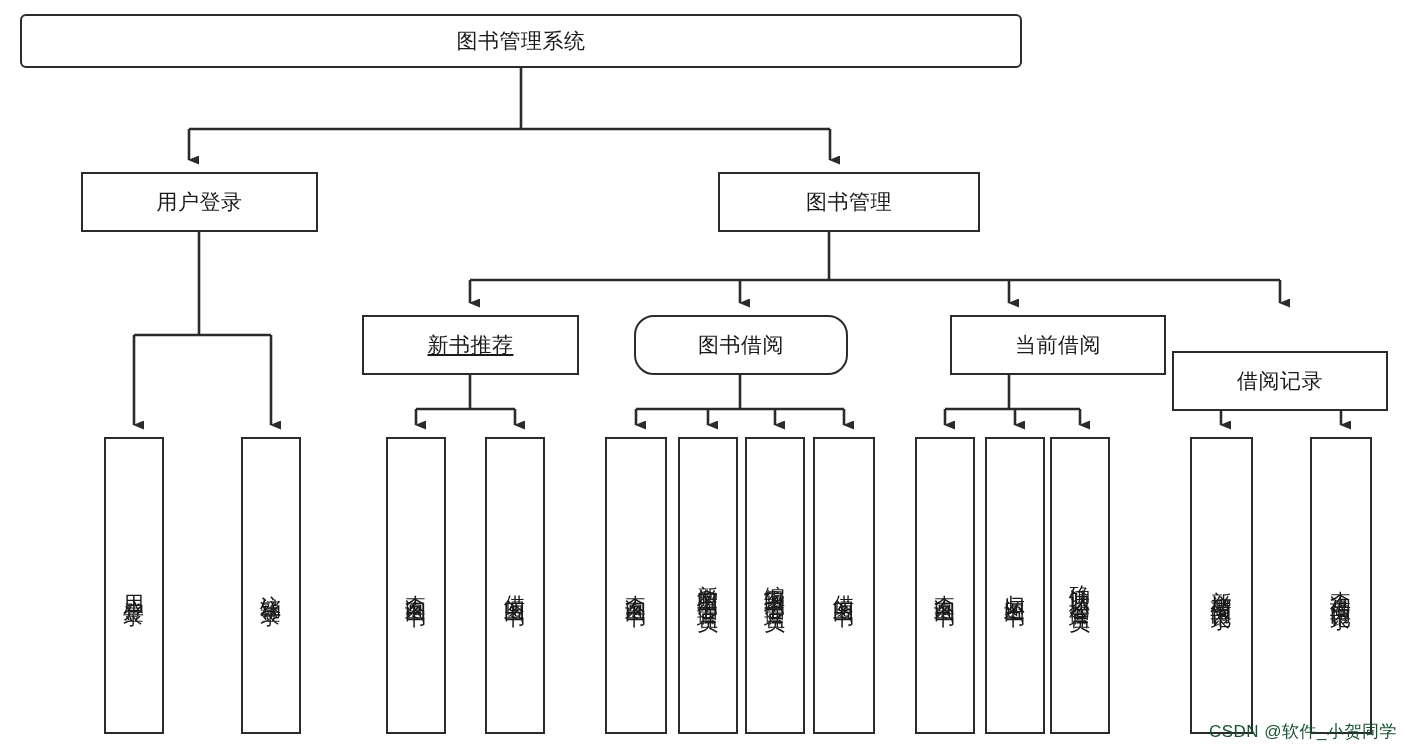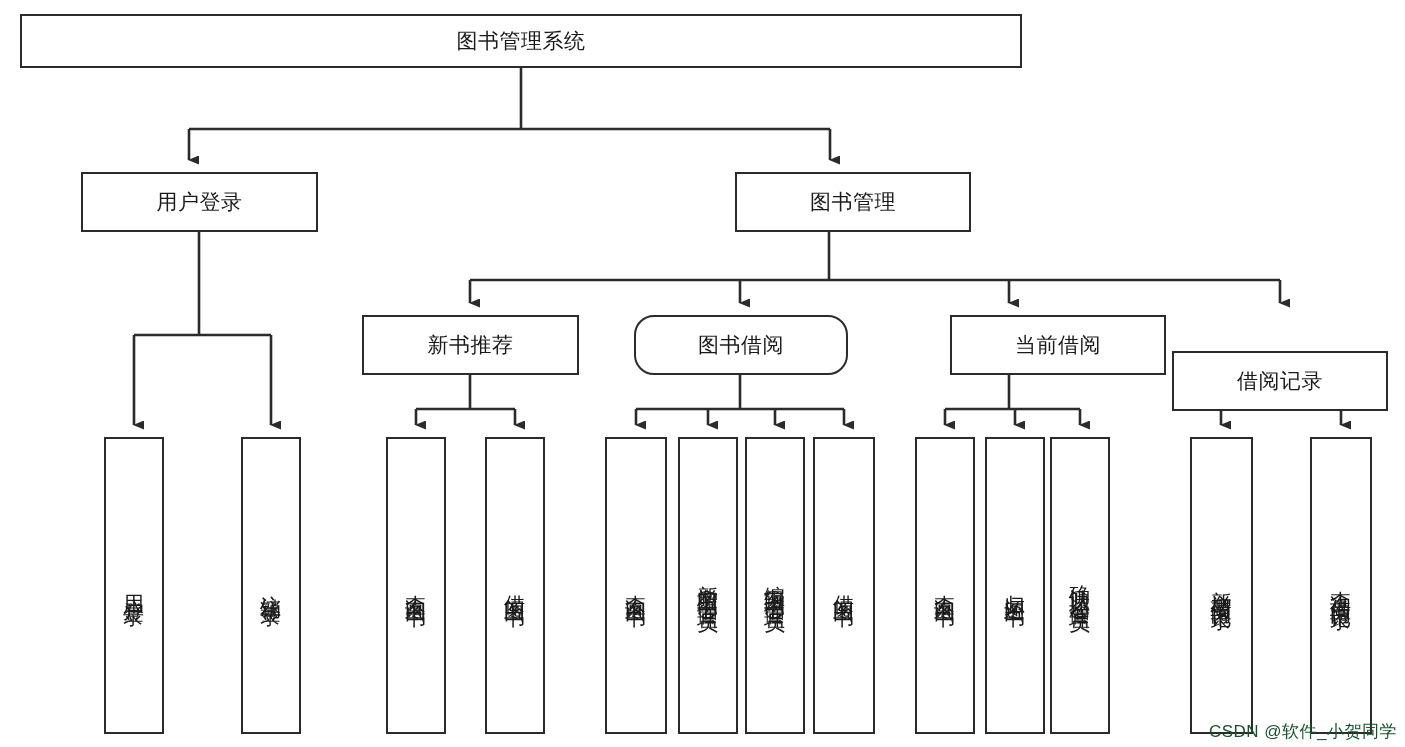--- a/index.html
+++ b/index.html
@@ -113,32 +113,32 @@
       <path d="M1015,409 L1015,425" marker-end="url(#arrow)"></path>
       <path d="M1080,409 L1080,425" marker-end="url(#arrow)"></path>
 
       <path d="M1280,375 L1280,409"></path>
       <path d="M1221,409 L1341,409"></path>
       <path d="M1221,409 L1221,425" marker-end="url(#arrow)"></path>
       <path d="M1341,409 L1341,425" marker-end="url(#arrow)"></path>
     </g>
   </svg>
 
-  <div class="node horiz" style="left:20px; top:14px; width:1002px; height:54px;">
+  <div class="node horiz" style="left:20px; top:14px; width:1002px; height:54px;border-radius:6px;">
     <span>图书管理系统</span>
   </div>
 
   <div class="node horiz" style="left:81px; top:172px; width:237px; height:60px;">
     <span>用户登录</span>
   </div>
-  <div class="node horiz" style="left:735px; top:172px; width:236px; height:60px;">
+  <div class="node horiz" style="left:718px; top:172px; width:262px; height:60px;">
     <span>图书管理</span>
   </div>
 
-  <div class="node horiz" style="left:362px; top:315px; width:217px; height:60px;">
+  <div class="node horiz" style="left:362px; top:315px; width:217px; height:60px;text-decoration:underline;">
     <span>新书推荐</span>
   </div>
   <div class="node horiz" style="left:634px; top:315px; width:214px; height:60px;border-radius:20px;">
     <span>图书借阅</span>
   </div>
   <div class="node horiz" style="left:950px; top:315px; width:216px; height:60px;">
     <span>当前借阅</span>
   </div>
   <div class="node horiz" style="left:1172px; top:315px; width:216px; height:60px;margin-top:36px;">
     <span>借阅记录</span>

